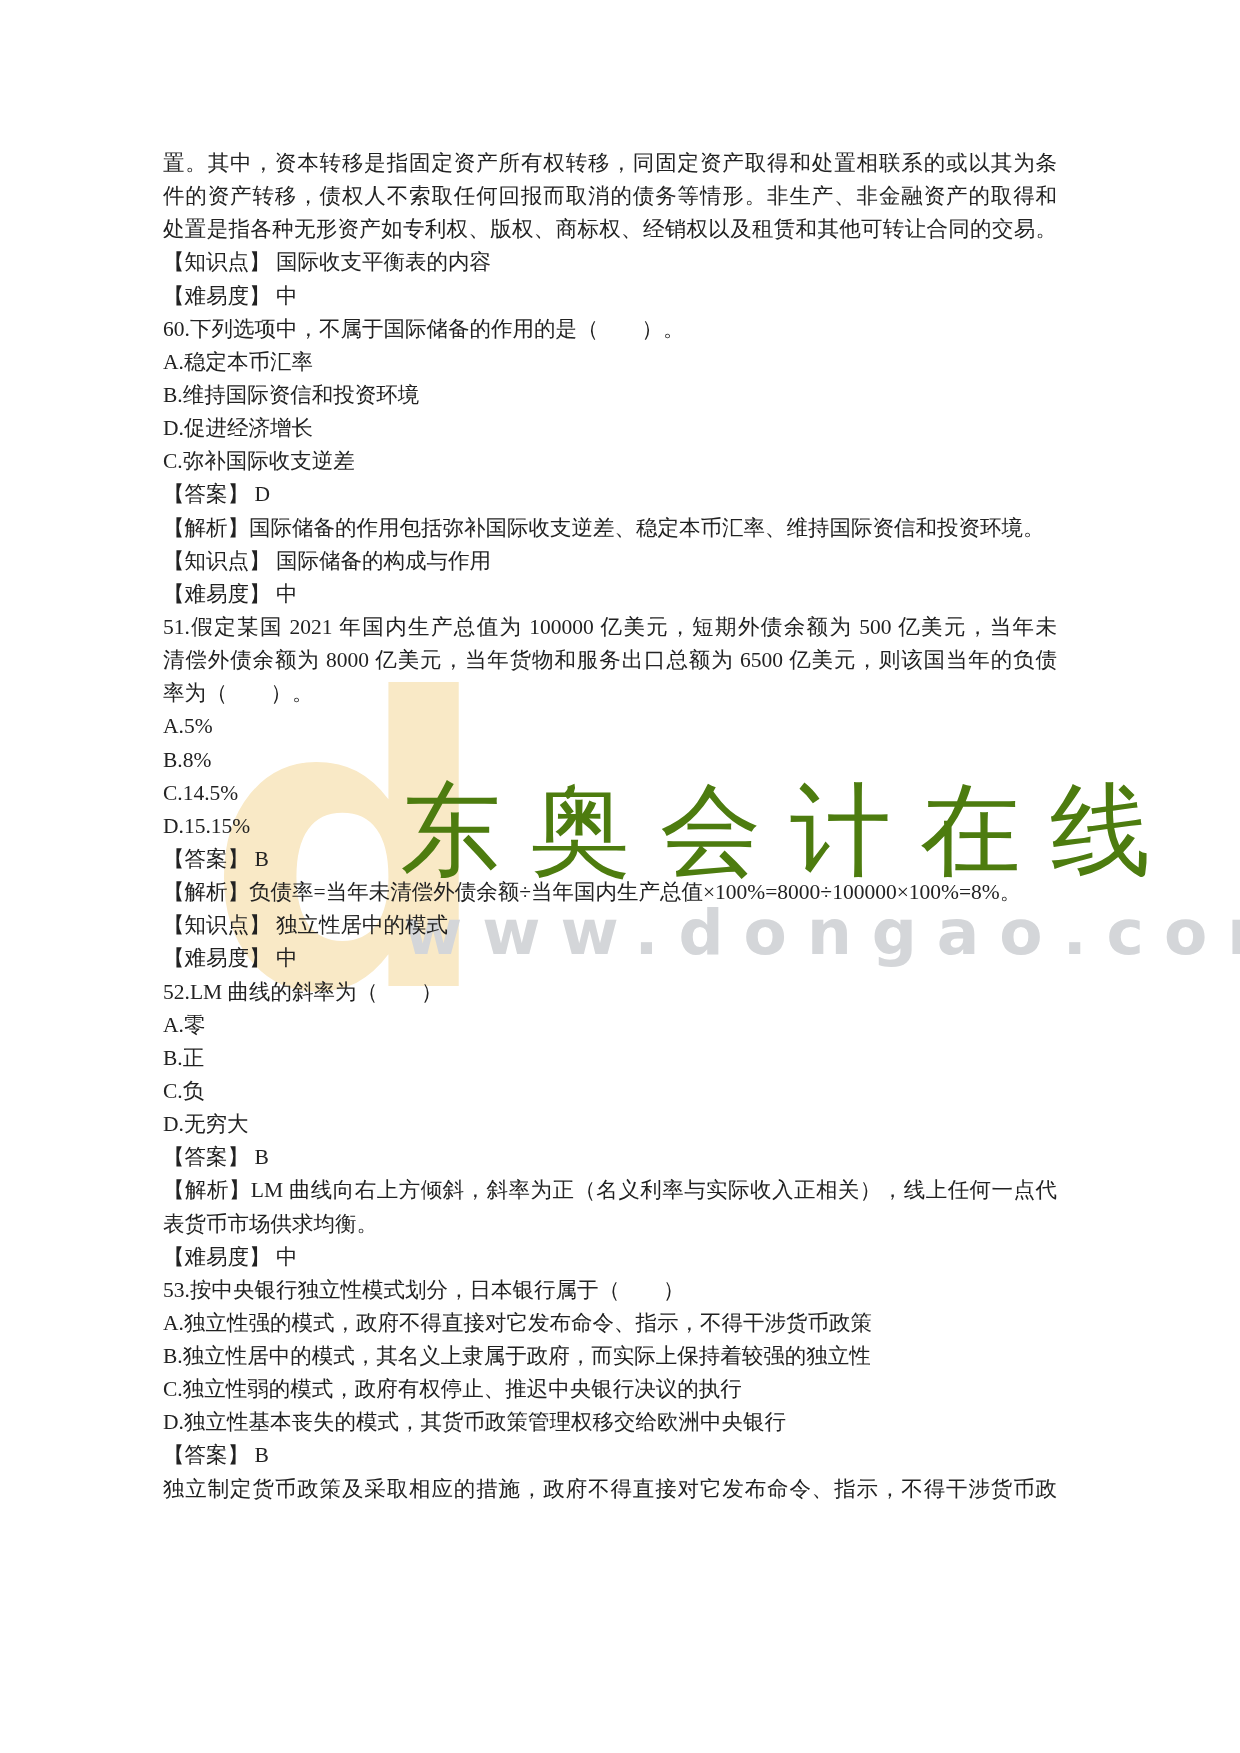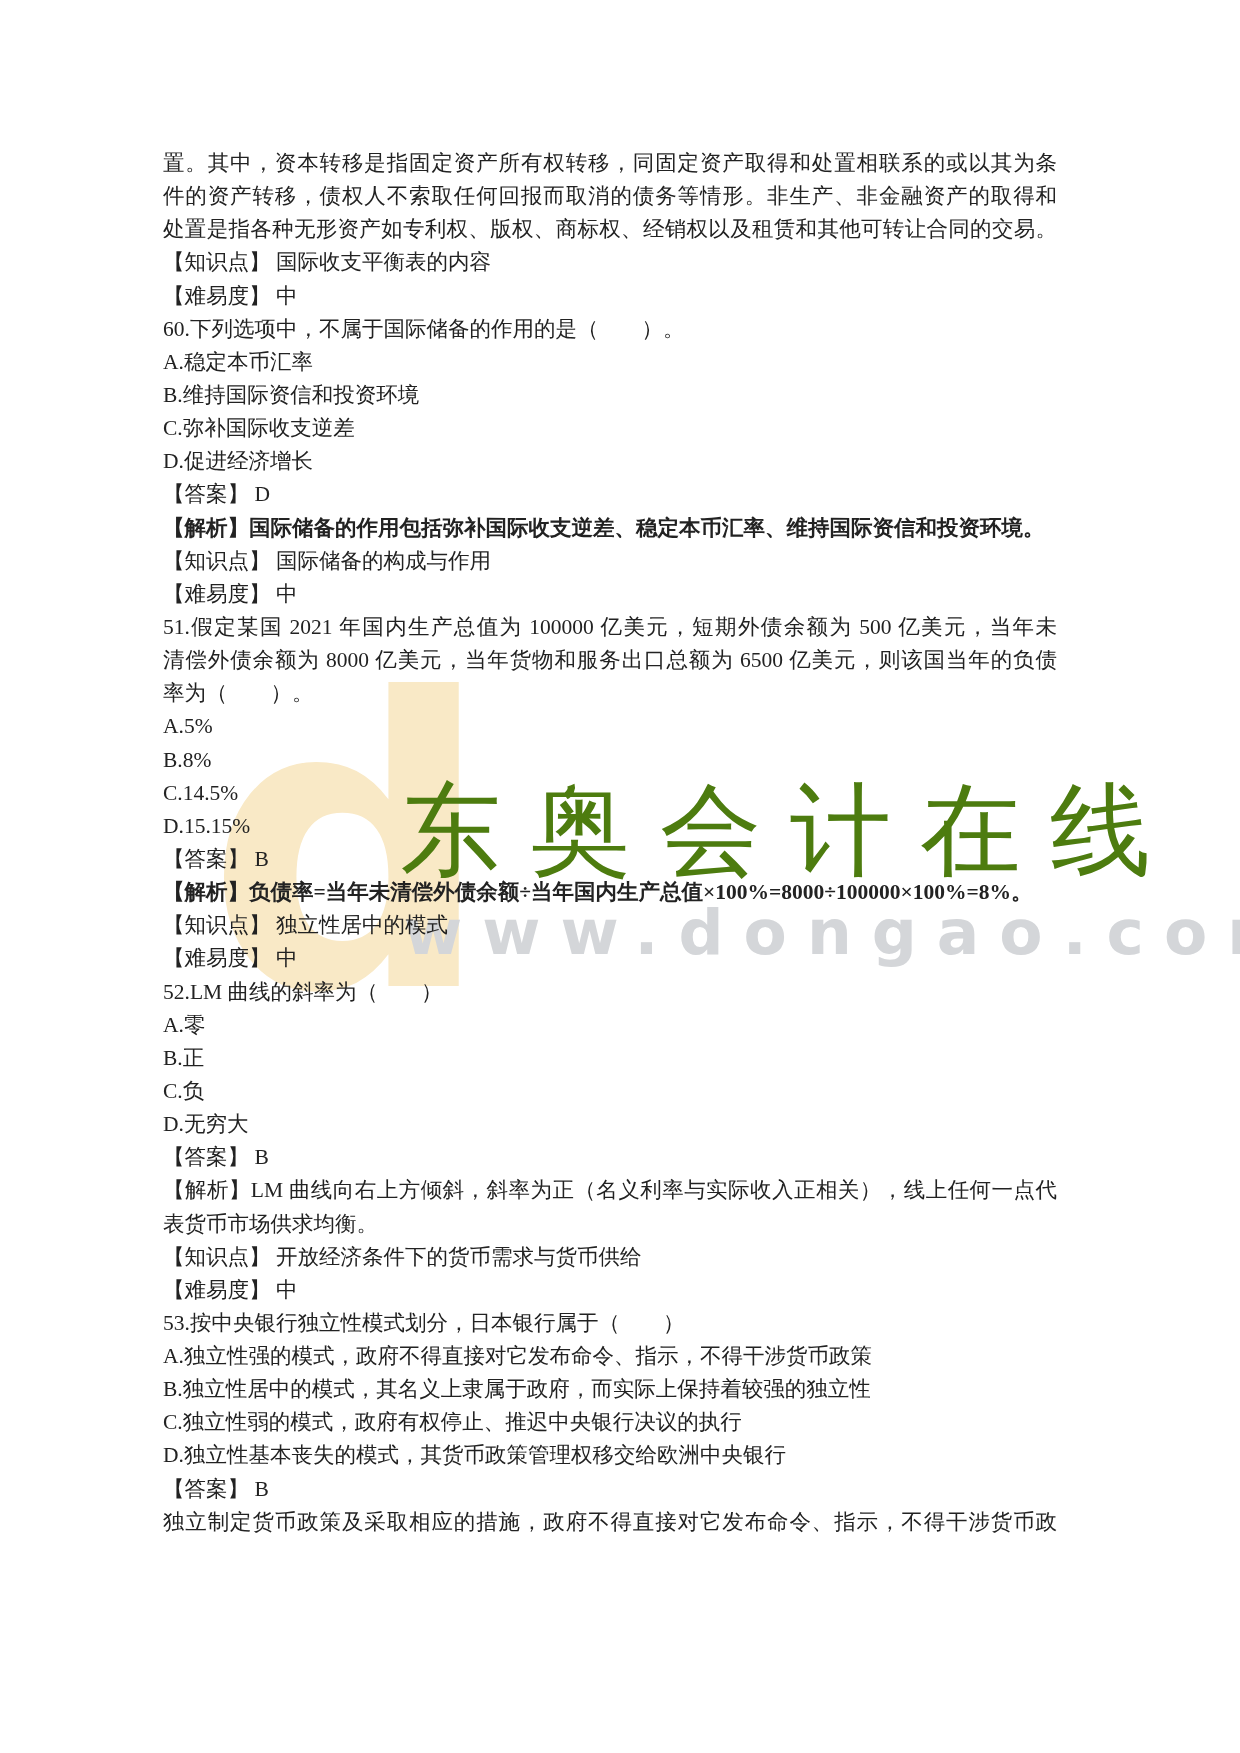--- a/index.html
+++ b/index.html
@@ -19,21 +19,21 @@
   .wm-url{position:absolute;left:404px;top:901px;
           font-family:"DejaVu Sans",sans-serif;font-weight:bold;
           font-size:63px;line-height:1;letter-spacing:20px;
           color:#d4d6d9;white-space:nowrap;}
 
   
   .content{position:absolute;left:163px;top:147px;width:894px;z-index:1;}
   .ln{font-size:21.5px;line-height:33.15px;height:33.15px;
       color:#222222;white-space:pre-wrap;}
   .ln.j{text-align:justify;text-align-last:justify;}
-  .ln.o{white-space:nowrap;overflow:visible;font-weight:bold;}
+  .ln.o{white-space:nowrap;overflow:visible;}
 </style>
 </head>
 <body>
 
 <div class="page">
 
   <div class="watermark">
     <div class="wm-logo">d</div>
     <div class="wm-brand">东奥会计在线</div>
     <div class="wm-url">www.dongao.com</div>
@@ -41,22 +41,22 @@
 
   <div class="content">
     <div class="ln j">置。其中，资本转移是指固定资产所有权转移，同固定资产取得和处置相联系的或以其为条</div>
     <div class="ln j">件的资产转移，债权人不索取任何回报而取消的债务等情形。非生产、非金融资产的取得和</div>
     <div class="ln j">处置是指各种无形资产如专利权、版权、商标权、经销权以及租赁和其他可转让合同的交易。</div>
     <div class="ln">【知识点】 国际收支平衡表的内容</div>
     <div class="ln">【难易度】 中</div>
     <div class="ln">60.下列选项中，不属于国际储备的作用的是（　　）。</div>
     <div class="ln">A.稳定本币汇率</div>
     <div class="ln">B.维持国际资信和投资环境</div>
+    <div class="ln">D.促进经济增长</div>
     <div class="ln">C.弥补国际收支逆差</div>
-    <div class="ln">D.促进经济增长</div>
     <div class="ln">【答案】 D</div>
     <div class="ln o">【解析】国际储备的作用包括弥补国际收支逆差、稳定本币汇率、维持国际资信和投资环境。</div>
     <div class="ln">【知识点】 国际储备的构成与作用</div>
     <div class="ln">【难易度】 中</div>
     <div class="ln j">51.假定某国 2021 年国内生产总值为 100000 亿美元，短期外债余额为 500 亿美元，当年未</div>
     <div class="ln j">清偿外债余额为 8000 亿美元，当年货物和服务出口总额为 6500 亿美元，则该国当年的负债</div>
     <div class="ln">率为（　　）。</div>
     <div class="ln">A.5%</div>
     <div class="ln">B.8%</div>
     <div class="ln">C.14.5%</div>
@@ -66,21 +66,20 @@
     <div class="ln">【知识点】 独立性居中的模式</div>
     <div class="ln">【难易度】 中</div>
     <div class="ln">52.LM 曲线的斜率为（　　）</div>
     <div class="ln">A.零</div>
     <div class="ln">B.正</div>
     <div class="ln">C.负</div>
     <div class="ln">D.无穷大</div>
     <div class="ln">【答案】 B</div>
     <div class="ln j">【解析】LM 曲线向右上方倾斜，斜率为正（名义利率与实际收入正相关），线上任何一点代</div>
     <div class="ln">表货币市场供求均衡。</div>
-    <div class="ln">【知识点】 开放经济条件下的货币需求与货币供给</div>
     <div class="ln">【难易度】 中</div>
     <div class="ln">53.按中央银行独立性模式划分，日本银行属于（　　）</div>
     <div class="ln">A.独立性强的模式，政府不得直接对它发布命令、指示，不得干涉货币政策</div>
     <div class="ln">B.独立性居中的模式，其名义上隶属于政府，而实际上保持着较强的独立性</div>
     <div class="ln">C.独立性弱的模式，政府有权停止、推迟中央银行决议的执行</div>
     <div class="ln">D.独立性基本丧失的模式，其货币政策管理权移交给欧洲中央银行</div>
     <div class="ln">【答案】 B</div>
     <div class="ln j">独立制定货币政策及采取相应的措施，政府不得直接对它发布命令、指示，不得干涉货币政</div>
   </div>
 

